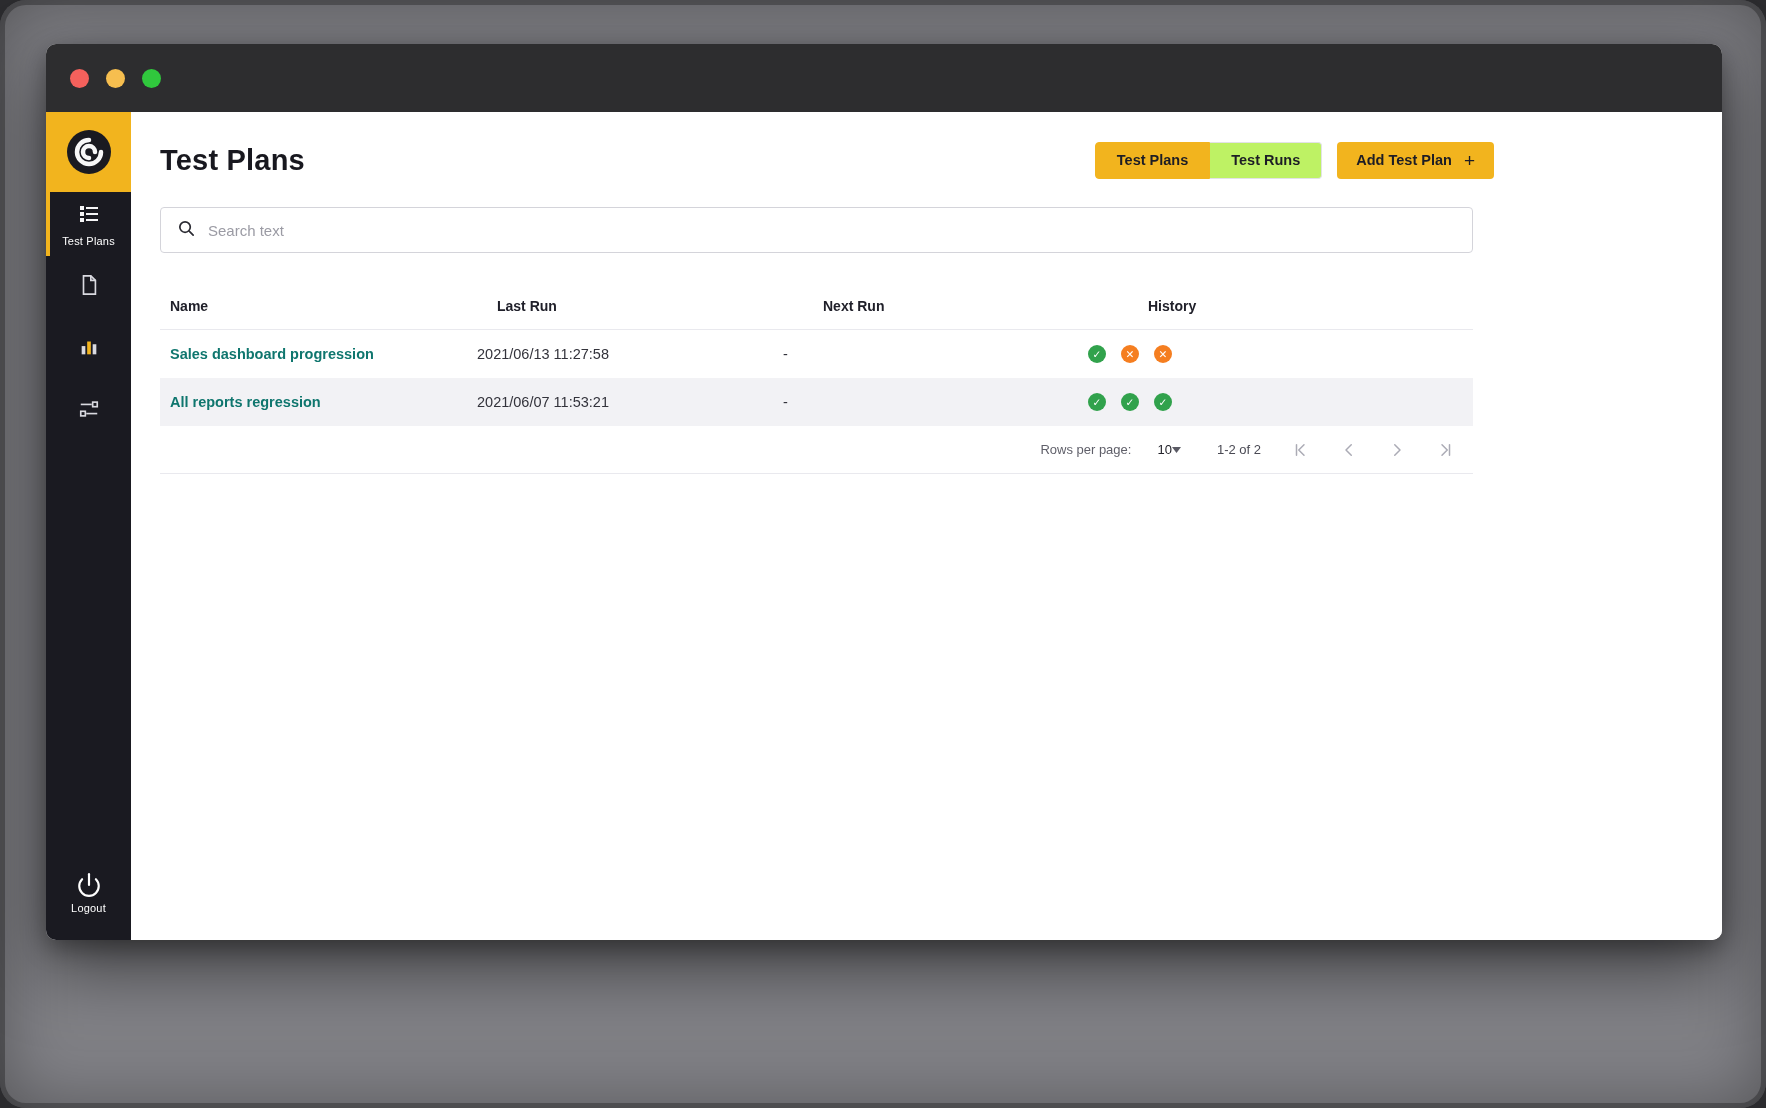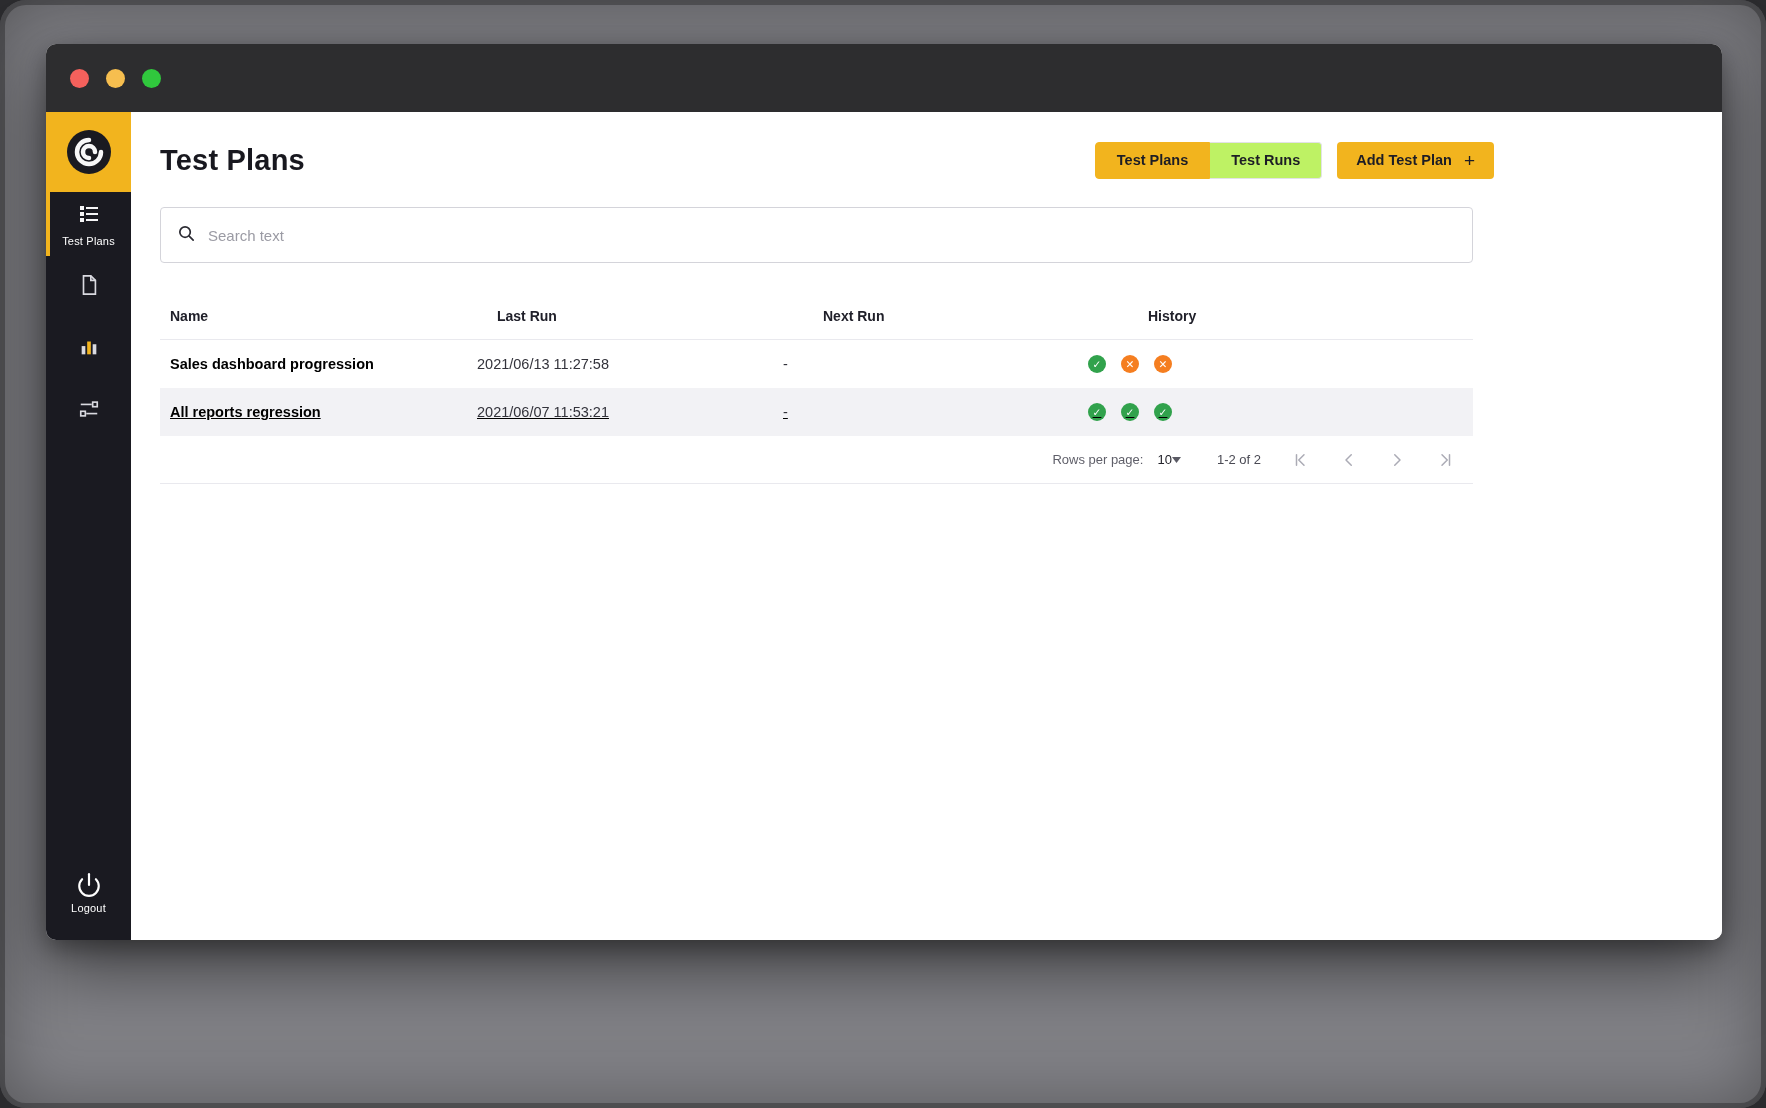--- a/index.html
+++ b/index.html
@@ -84,52 +84,52 @@
     background:#bef264;border:1px solid #E2E2E6;border-left:none;border-radius:0 4px 4px 0;
   }
   .add-btn{
     height:37px;padding:0 19px;background:var(--accent);border:none;border-radius:4px;
     font-family:inherit;font-size:14.5px;font-weight:600;color:#1D1D25;cursor:pointer;
     display:flex;align-items:center;gap:12px;
   }
   .add-btn .plus{font-size:19px;font-weight:500;line-height:1;}
   
   .search{
-    margin-top:28px;width:1313px;height:56px;
+    margin-top:28px;width:1313px;height:46px;
     border:1px solid #D4D4DA;border-radius:4px;
     display:flex;align-items:center;padding:0 16px;gap:12px;background:#fff;
   }
   .search input{
     flex:1;border:none;outline:none;font-family:inherit;font-size:15px;color:#222;background:transparent;
   }
   .search input::placeholder{color:#9B9BA4;}
   
   .table{margin-top:29px;width:1313px;}
   .trow{
     display:grid;grid-template-columns:307px 306px 305px 1fr;align-items:center;height:48px;
   }
   .thead{border-bottom:1px solid #E9E9EE;gap:20px;}
   .thead .cell{font-size:14px;font-weight:700;color:#20202A;}
   .cell{padding-left:10px;font-size:14.5px;color:#33333B;}
-  .cell.name{font-weight:600;color:#000000;}
-  .trow.alt{background:#F2F2F5;text-decoration:underline;}
+  .cell.name{font-weight:600;color:#0f766e;}
+  .trow.alt{background:#F2F2F5;}
   .cell.history{display:flex;align-items:center;gap:15px;}
   .hist{
     width:18px;height:18px;border-radius:50%;color:#fff;
     display:flex;align-items:center;justify-content:center;
     font-family:"DejaVu Sans", sans-serif;font-size:10.5px;font-weight:700;
   }
   .hist.pass{background:var(--pass);}
   .hist.fail{background:var(--fail);}
   
   .pagination{
     width:1313px;height:48px;border-bottom:1px solid #E9E9EE;
     display:flex;align-items:center;justify-content:flex-end;padding-right:16px;
   }
-  .rpp-label{font-size:13px;color:#5F5F69;margin-right:14px;}
+  .rpp-label{font-size:13px;color:#5F5F69;margin-right:26px;}
   .rpp-select{
     display:flex;align-items:center;gap:0;cursor:pointer;margin-right:36px;
     font-size:13px;color:#23232B;
   }
   .range{font-size:13px;color:#4A4A54;margin-right:28px;}
   .pager{display:flex;align-items:center;gap:24px;}
   .pager-btn{
     background:none;border:none;padding:0;cursor:pointer;width:24px;height:24px;
     display:flex;align-items:center;justify-content:center;
   }

